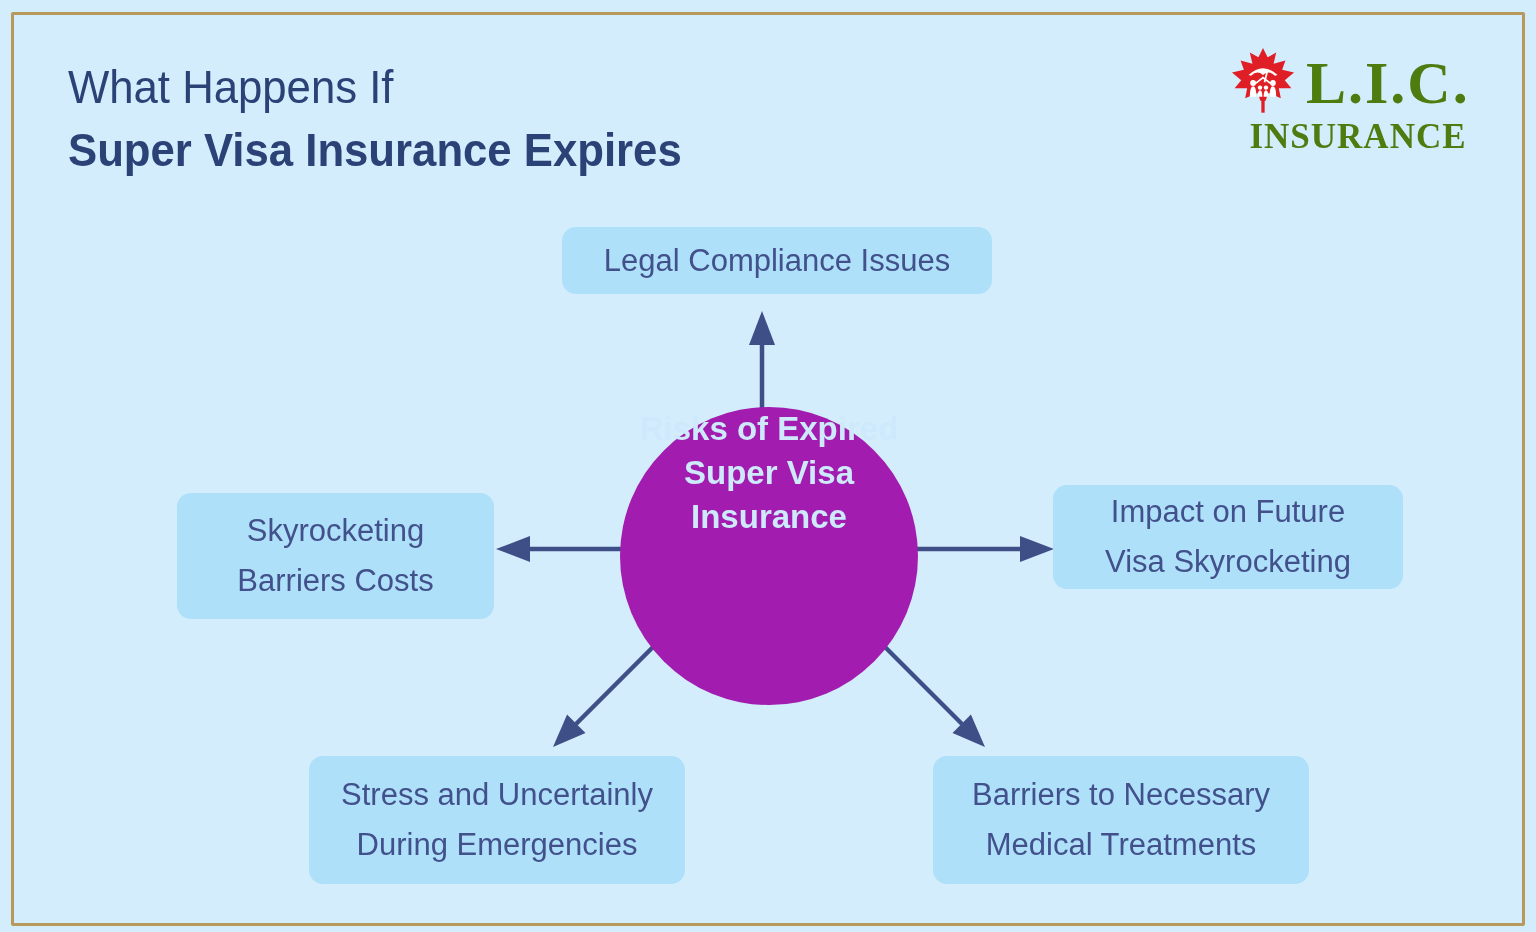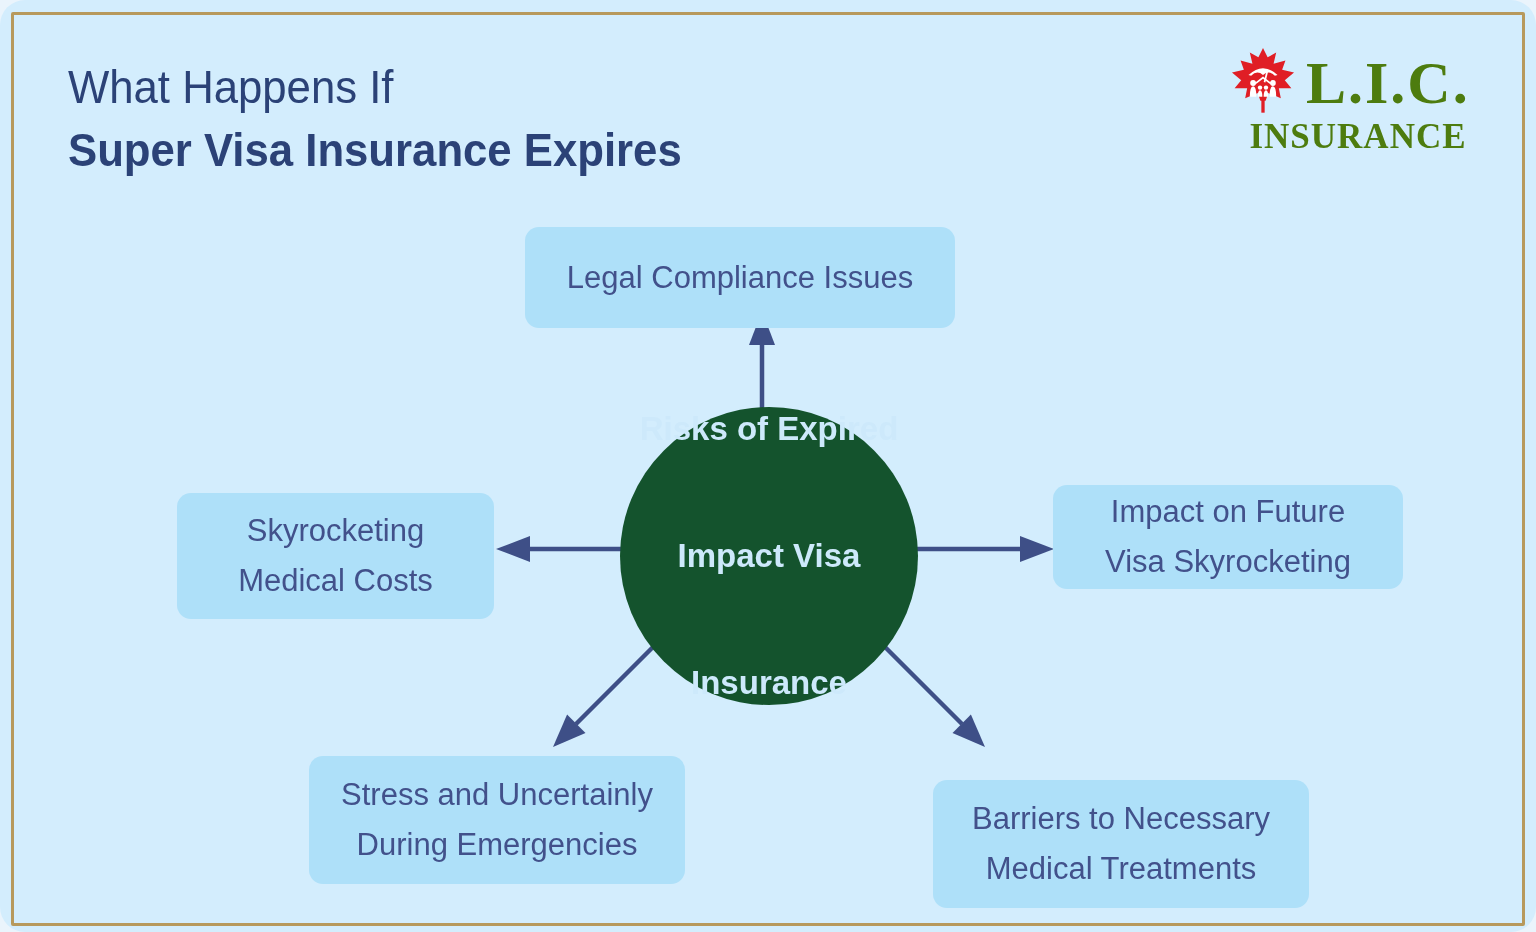--- a/index.html
+++ b/index.html
@@ -6,21 +6,20 @@
   body {
     width: 1536px; height: 932px;
     font-family: "Liberation Sans", "DejaVu Sans", sans-serif;
     background: #eaf4fc;
   }
   .canvas {
     position: relative;
     width: 1536px; height: 932px;
     background: #d3edfd;
     overflow: hidden;
-    border-radius: 25px;
   }
   .gold-frame {
     position: absolute;
     left: 11px; top: 12px; right: 11px; bottom: 6px;
     border: 3px solid #b7995c;
     border-radius: 2px;
     pointer-events: none;
   }
   
   .title-block {
@@ -70,36 +69,36 @@
     border-radius: 14px;
     display: flex;
     flex-direction: column;
     align-items: center;
     justify-content: center;
     color: #42518b;
     font-size: 31px;
     line-height: 50px;
     text-align: center;
   }
-  .node-top          { left: 525px; top: 227px; width: 430px; height: 101px; }
+  .node-top          { left: 562px; top: 227px; width: 430px; height: 67px; }
   .node-left         { left: 177px; top: 485px; width: 317px; height: 126px; margin-top: 8px; }
   .node-right        { left: 1053px; top: 485px; width: 350px; height: 104px; }
   .node-bottom-left  { left: 309px; top: 756px; width: 376px; height: 128px; }
-  .node-bottom-right { left: 933px; top: 756px; width: 376px; height: 128px; margin-top: 24px; }
+  .node-bottom-right { left: 933px; top: 756px; width: 376px; height: 128px; }
 
   .center-circle {
     position: absolute;
     left: 620px; top: 407px;
     width: 298px; height: 298px;
     border-radius: 50%;
-    background: #14532d;
+    background: #a21caf;
     display: flex;
     flex-direction: column;
     align-items: center;
-    justify-content: space-between;
+    justify-content: flex-start;
     color: #cde9fb;
     font-size: 33px;
     font-weight: 700;
     line-height: 44px;
     text-align: center;
   }
   .arrows-layer {
     position: absolute;
     left: 0; top: 0;
     width: 1536px; height: 932px;
@@ -171,31 +170,31 @@
 
       <g>
         <line x1="884" y1="646" x2="962" y2="724"></line>
         <polygon points="985,747 952.5,732.9 970.9,714.5" stroke="none"></polygon>
       </g>
     </g>
   </svg>
 
   <div class="center-circle">
     <span>Risks of Expired</span>
-    <span>Impact Visa</span>
+    <span>Super Visa</span>
     <span>Insurance</span>
   </div>
 
   <div class="node-box node-top">
     <span>Legal Compliance Issues</span>
   </div>
 
   <div class="node-box node-left">
     <span>Skyrocketing</span>
-    <span>Medical Costs</span>
+    <span>Barriers Costs</span>
   </div>
 
   <div class="node-box node-right">
     <span>Impact on Future</span>
     <span>Visa Skyrocketing</span>
   </div>
 
   <div class="node-box node-bottom-left">
     <span>Stress and Uncertainly</span>
     <span>During Emergencies</span>

